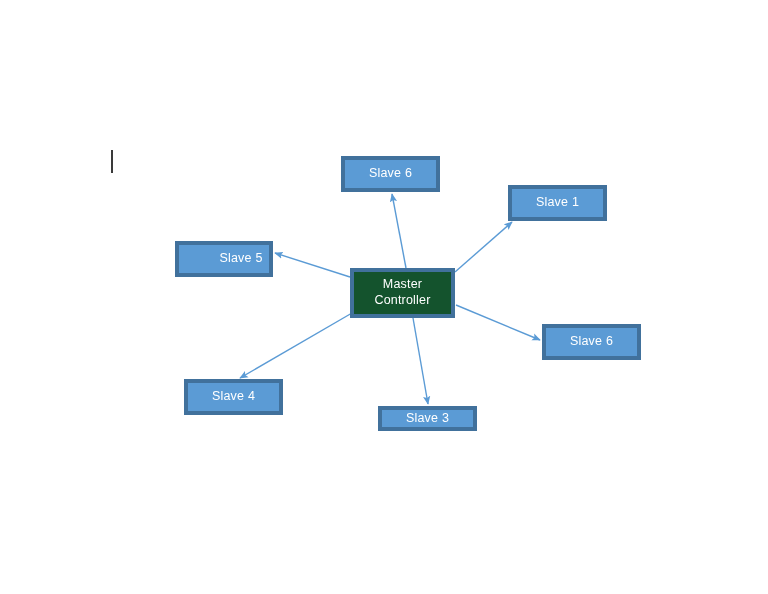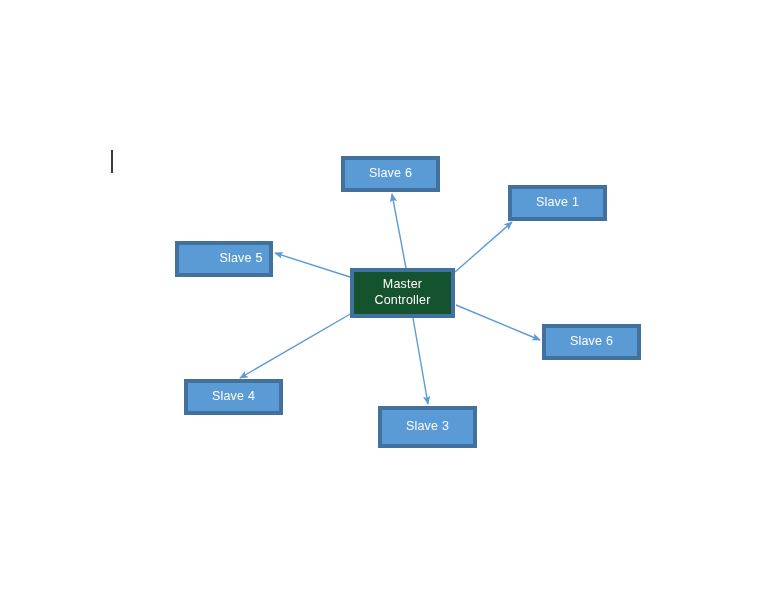--- a/index.html
+++ b/index.html
@@ -77,21 +77,21 @@
       <div class="node" style="left: 350px; top: 268px; width: 105px; height: 50px; background: #14532d; border-color: rgb(65, 113, 156); color: rgb(255, 255, 255);">
         <span class="node-label">Master
 Controller</span>
       </div>
       <div class="node" style="left: 508px; top: 185px; width: 99px; height: 36px; background: rgb(91, 155, 213); border-color: rgb(65, 113, 156); color: rgb(255, 255, 255);">
         <span class="node-label">Slave 1</span>
       </div>
       <div class="node" style="left: 542px; top: 324px; width: 99px; height: 36px; background: rgb(91, 155, 213); border-color: rgb(65, 113, 156); color: rgb(255, 255, 255);">
         <span class="node-label">Slave 6</span>
       </div>
-      <div class="node" style="left: 378px; top: 406px; width: 99px; height: 42px; background: rgb(91, 155, 213); border-color: rgb(65, 113, 156); color: rgb(255, 255, 255);">
+      <div class="node" style="left: 378px; top: 406px; width: 99px; height: 25px; background: rgb(91, 155, 213); border-color: rgb(65, 113, 156); color: rgb(255, 255, 255);">
         <span class="node-label">Slave 3</span>
       </div>
       <div class="node" style="left: 184px; top: 379px; width: 99px; height: 36px; background: rgb(91, 155, 213); border-color: rgb(65, 113, 156); color: rgb(255, 255, 255);">
         <span class="node-label">Slave 4</span>
       </div>
       <div class="node" style="left: 175px; top: 241px; width: 98px; height: 36px; background: rgb(91, 155, 213); border-color: rgb(65, 113, 156); color: rgb(255, 255, 255); padding-left: 34px;">
         <span class="node-label">Slave 5</span>
       </div>
       <div class="node" style="left: 341px; top: 156px; width: 99px; height: 36px; background: rgb(91, 155, 213); border-color: rgb(65, 113, 156); color: rgb(255, 255, 255);">
         <span class="node-label">Slave 6</span>

